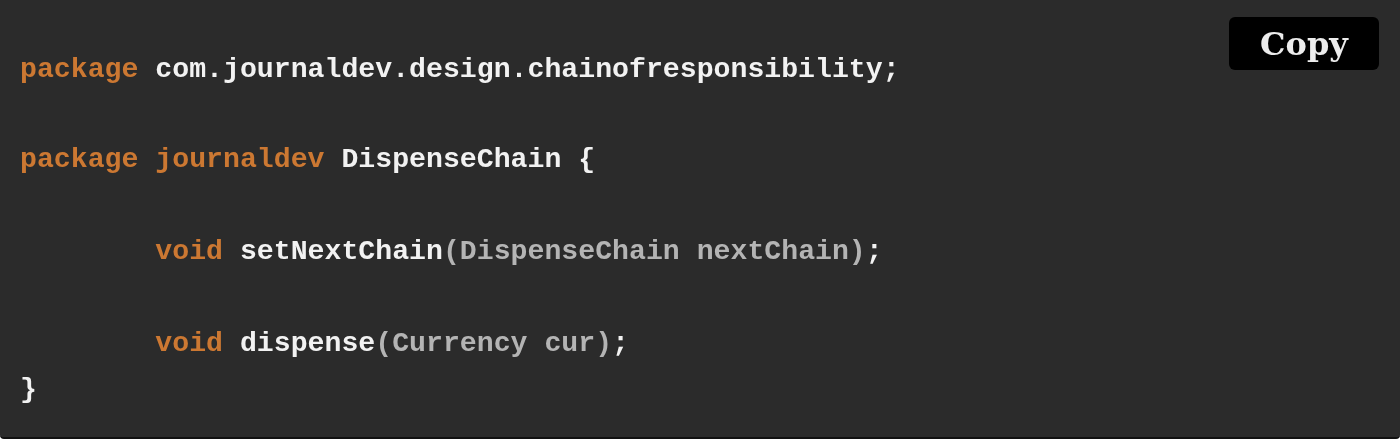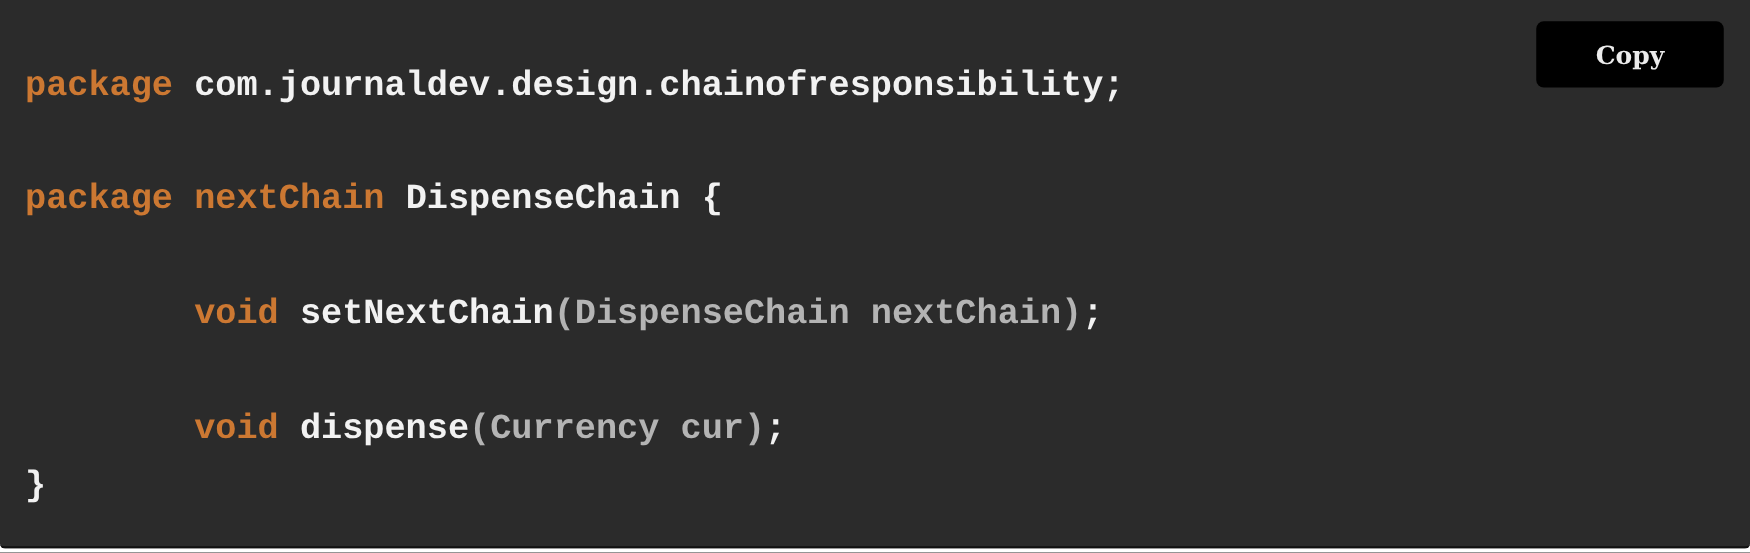--- a/index.html
+++ b/index.html
@@ -26,33 +26,33 @@
   .plain { color: #f2f2f2; }
   .param { color: #b4b4b4; }
   .copy-btn {
     position: absolute; left: 1229px; top: 17px;
     width: 150px; height: 53px;
     background: #000000;
     border-radius: 6px;
     color: #ececec;
     font-family: "DejaVu Serif", "Liberation Serif", serif;
     font-weight: bold;
-    font-size: 20px;
+    font-size: 32px;
     display: flex; align-items: center; justify-content: center;
     cursor: pointer;
   }
 </style>
 </head>
 <body>
 
 <div class="code-block">
 
   <div class="code-line" style="top:53px;"><span class="kw">package</span><span> </span><span class="plain">com.journaldev.design.chainofresponsibility;</span></div>
 
-  <div class="code-line" style="top:143px;"><span class="kw">package</span><span> </span><span class="kw">nextChain</span><span> </span><span class="plain">DispenseChain {</span></div>
+  <div class="code-line" style="top:143px;"><span class="kw">package</span><span> </span><span class="kw">journaldev</span><span> </span><span class="plain">DispenseChain {</span></div>
 
   <div class="code-line" style="top:235px;"><span>        </span><span class="kw">void</span><span> </span><span class="plain">setNextChain</span><span class="param">(DispenseChain nextChain)</span><span class="plain">;</span></div>
 
   <div class="code-line" style="top:327px;"><span>        </span><span class="kw">void</span><span> </span><span class="plain">dispense</span><span class="param">(Currency cur)</span><span class="plain">;</span></div>
 
   <div class="code-line" style="top:373px;"><span class="plain">}</span></div>
 
   <div class="copy-btn">Copy</div>
 </div>
 

